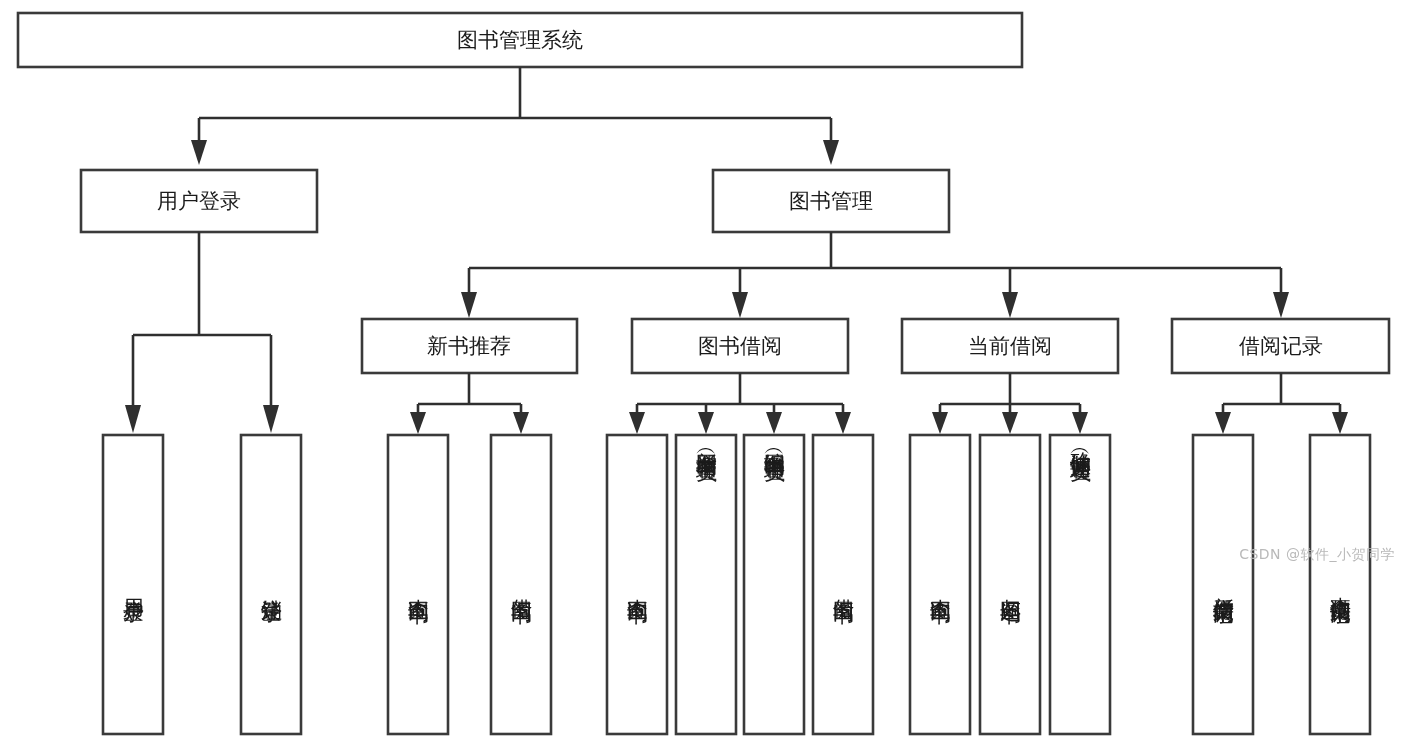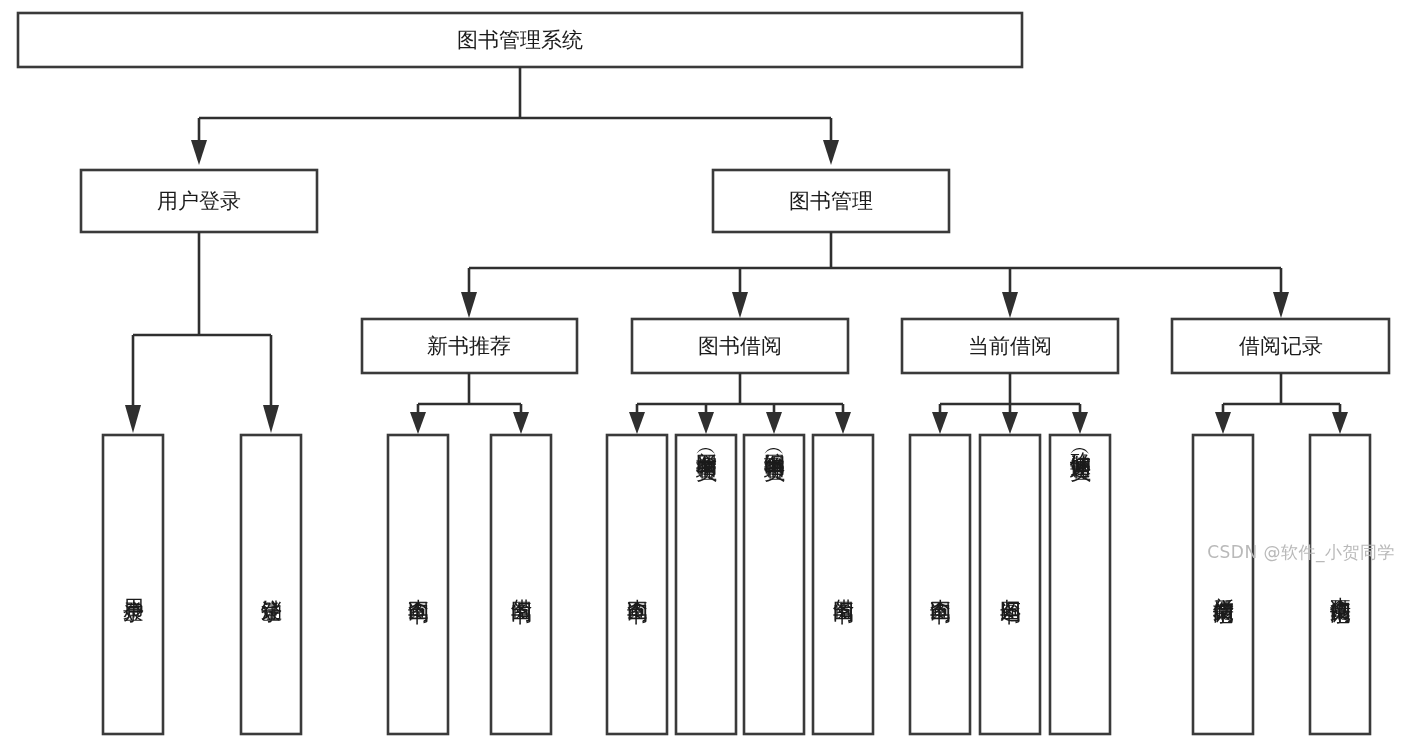--- a/index.html
+++ b/index.html
@@ -64,21 +64,21 @@
     color: #1b1b1b;
     letter-spacing: 1.5px;
     white-space: nowrap;
     text-align: center;
   }
   .watermark {
     position: absolute;
     right: 10px;
     bottom: 6px;
     font-family: "DejaVu Sans", "Liberation Sans", sans-serif;
-    font-size: 17px;
+    font-size: 14px;
     color: #b9b9b9;
     letter-spacing: 0.5px;
     white-space: nowrap;
   }
 </style>
 </head>
 <body>
 
 <div id="diagram-root">
 

